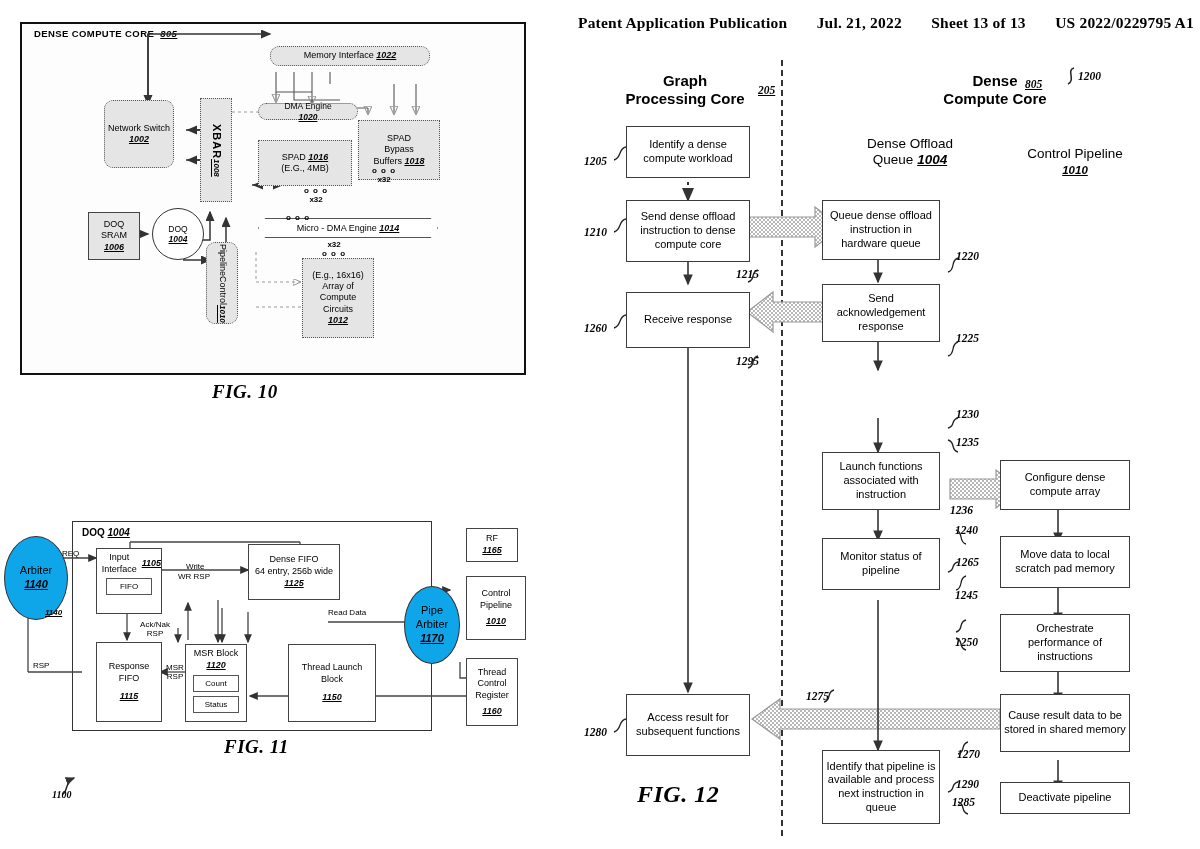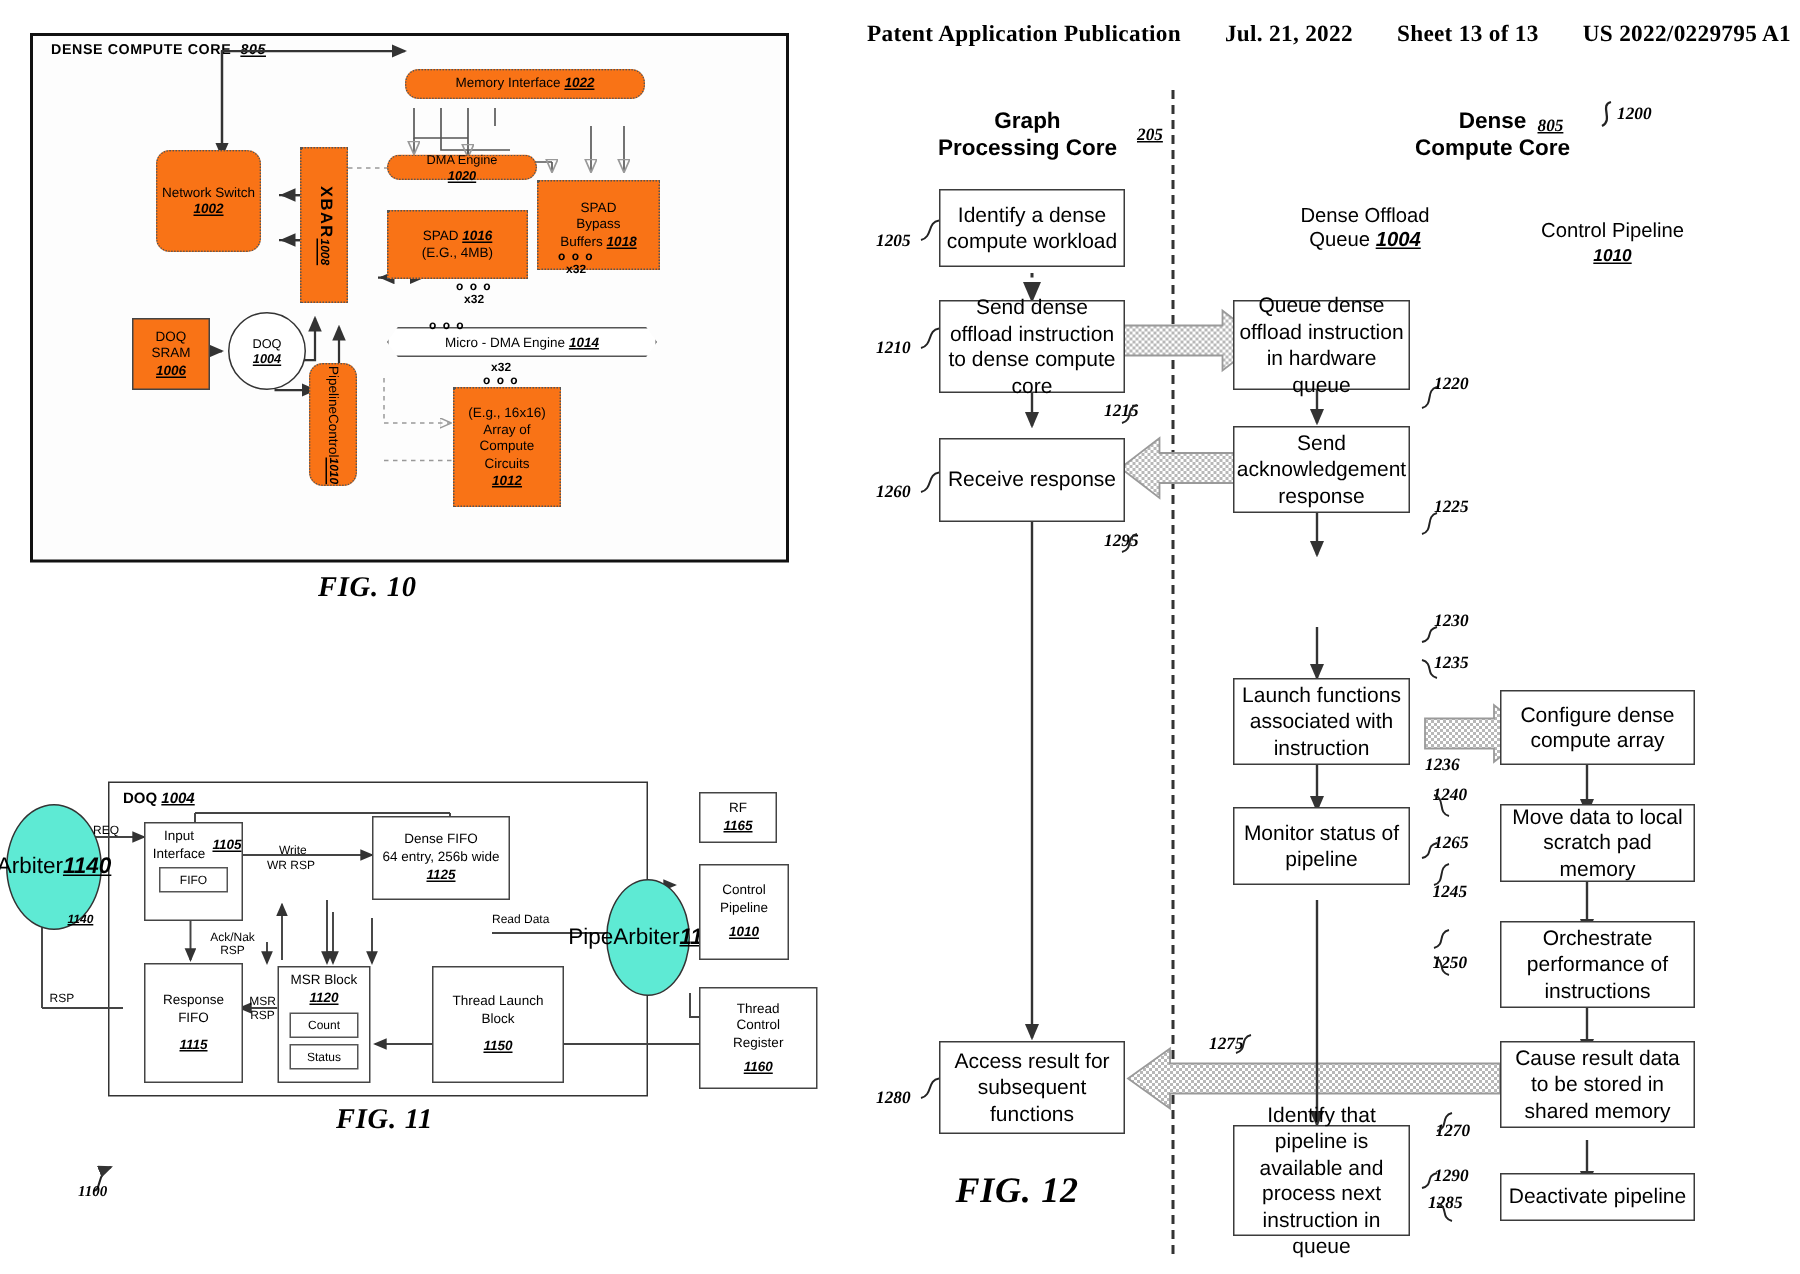--- a/index.html
+++ b/index.html
@@ -49,21 +49,21 @@
     left: 20px; top: 22px; width: 506px; height: 353px;
     border: 2.5px solid #111;
     background: #fdfdfd;
   }
   #fig10-title {
     left: 34px; top: 28px;
     font-size: 9.5px; font-weight: bold; letter-spacing: .4px;
   }
   .f10box {
     border: 1.2px dotted #555;
-    background: #f97316;
+    background: #e5e5e5;
     font-size: 9px; line-height: 1.25;
     flex-direction: column;
     padding: 2px;
   }
   .f10box.solid { border: 1.2px solid #444; }
   .f10box.round { border-radius: 9px; }
   .f10box.pill  { border-radius: 11px; }
   .f10ellipse {
     border: 1.3px solid #333; border-radius: 50%;
     background: #fff; flex-direction: column;
@@ -86,39 +86,39 @@
     border: 1.3px solid #444; background: #fff;
     font-size: 9px; line-height: 1.3;
     flex-direction: column;
   }
   .f11inner {
     border: 1.1px solid #555; background: #fff;
     font-size: 8px;
   }
   .f11ellipse {
     border: 1.3px solid #333; border-radius: 50%;
-    background: #5eead4; flex-direction: row;
-    font-size: 15px; line-height: 1.25;
+    background: #0ea5e9; flex-direction: column;
+    font-size: 11px; line-height: 1.25;
   }
   .f11lbl { font-size: 8px; position: absolute; }
 
   
   .f12head {
     position: absolute;
     font-size: 15px; font-weight: bold;
     text-align: center; line-height: 1.2;
   }
   .f12sub {
     position: absolute;
     font-size: 13.5px; text-align: center; line-height: 1.22;
   }
   .f12box {
     border: 1.4px solid #3b3b3b;
     background: #fff;
-    font-size: 14px; line-height: 1.25;
+    font-size: 11px; line-height: 1.25;
     padding: 2px 3px;
   }
   .reflbl {
     position: absolute;
     font-family: "Liberation Serif", serif;
     font-style: italic; font-weight: bold;
     font-size: 11.5px;
     white-space: nowrap;
   }
   .divider {
@@ -372,21 +372,21 @@
     <div>RF</div>
     <div class="num">1165</div>
   </div>
 
   <div class="abs f11box ctr" style="left:466px;top:576px;width:60px;height:64px;">
     <div>Control</div>
       <div>Pipeline</div>
     <div class="num" style="margin-top:4px;">1010</div>
   </div>
 
-  <div class="abs f11box ctr" style="left:466px;top:658px;width:79px;height:68px;">
+  <div class="abs f11box ctr" style="left:466px;top:658px;width:52px;height:68px;">
     <div>Thread</div>
       <div>Control</div>
       <div>Register</div>
     <div class="num" style="margin-top:4px;">1160</div>
   </div>
 
   <div class="f11lbl" style="left:62px;top:549px;">REQ</div>
   <div class="f11lbl" style="left:33px;top:661px;">RSP</div>
   <div class="f11lbl" style="left:178px;top:531px;margin-top:41px;">WR RSP</div>
   <div class="f11lbl" style="left:186px;top:562px;">Write</div>

